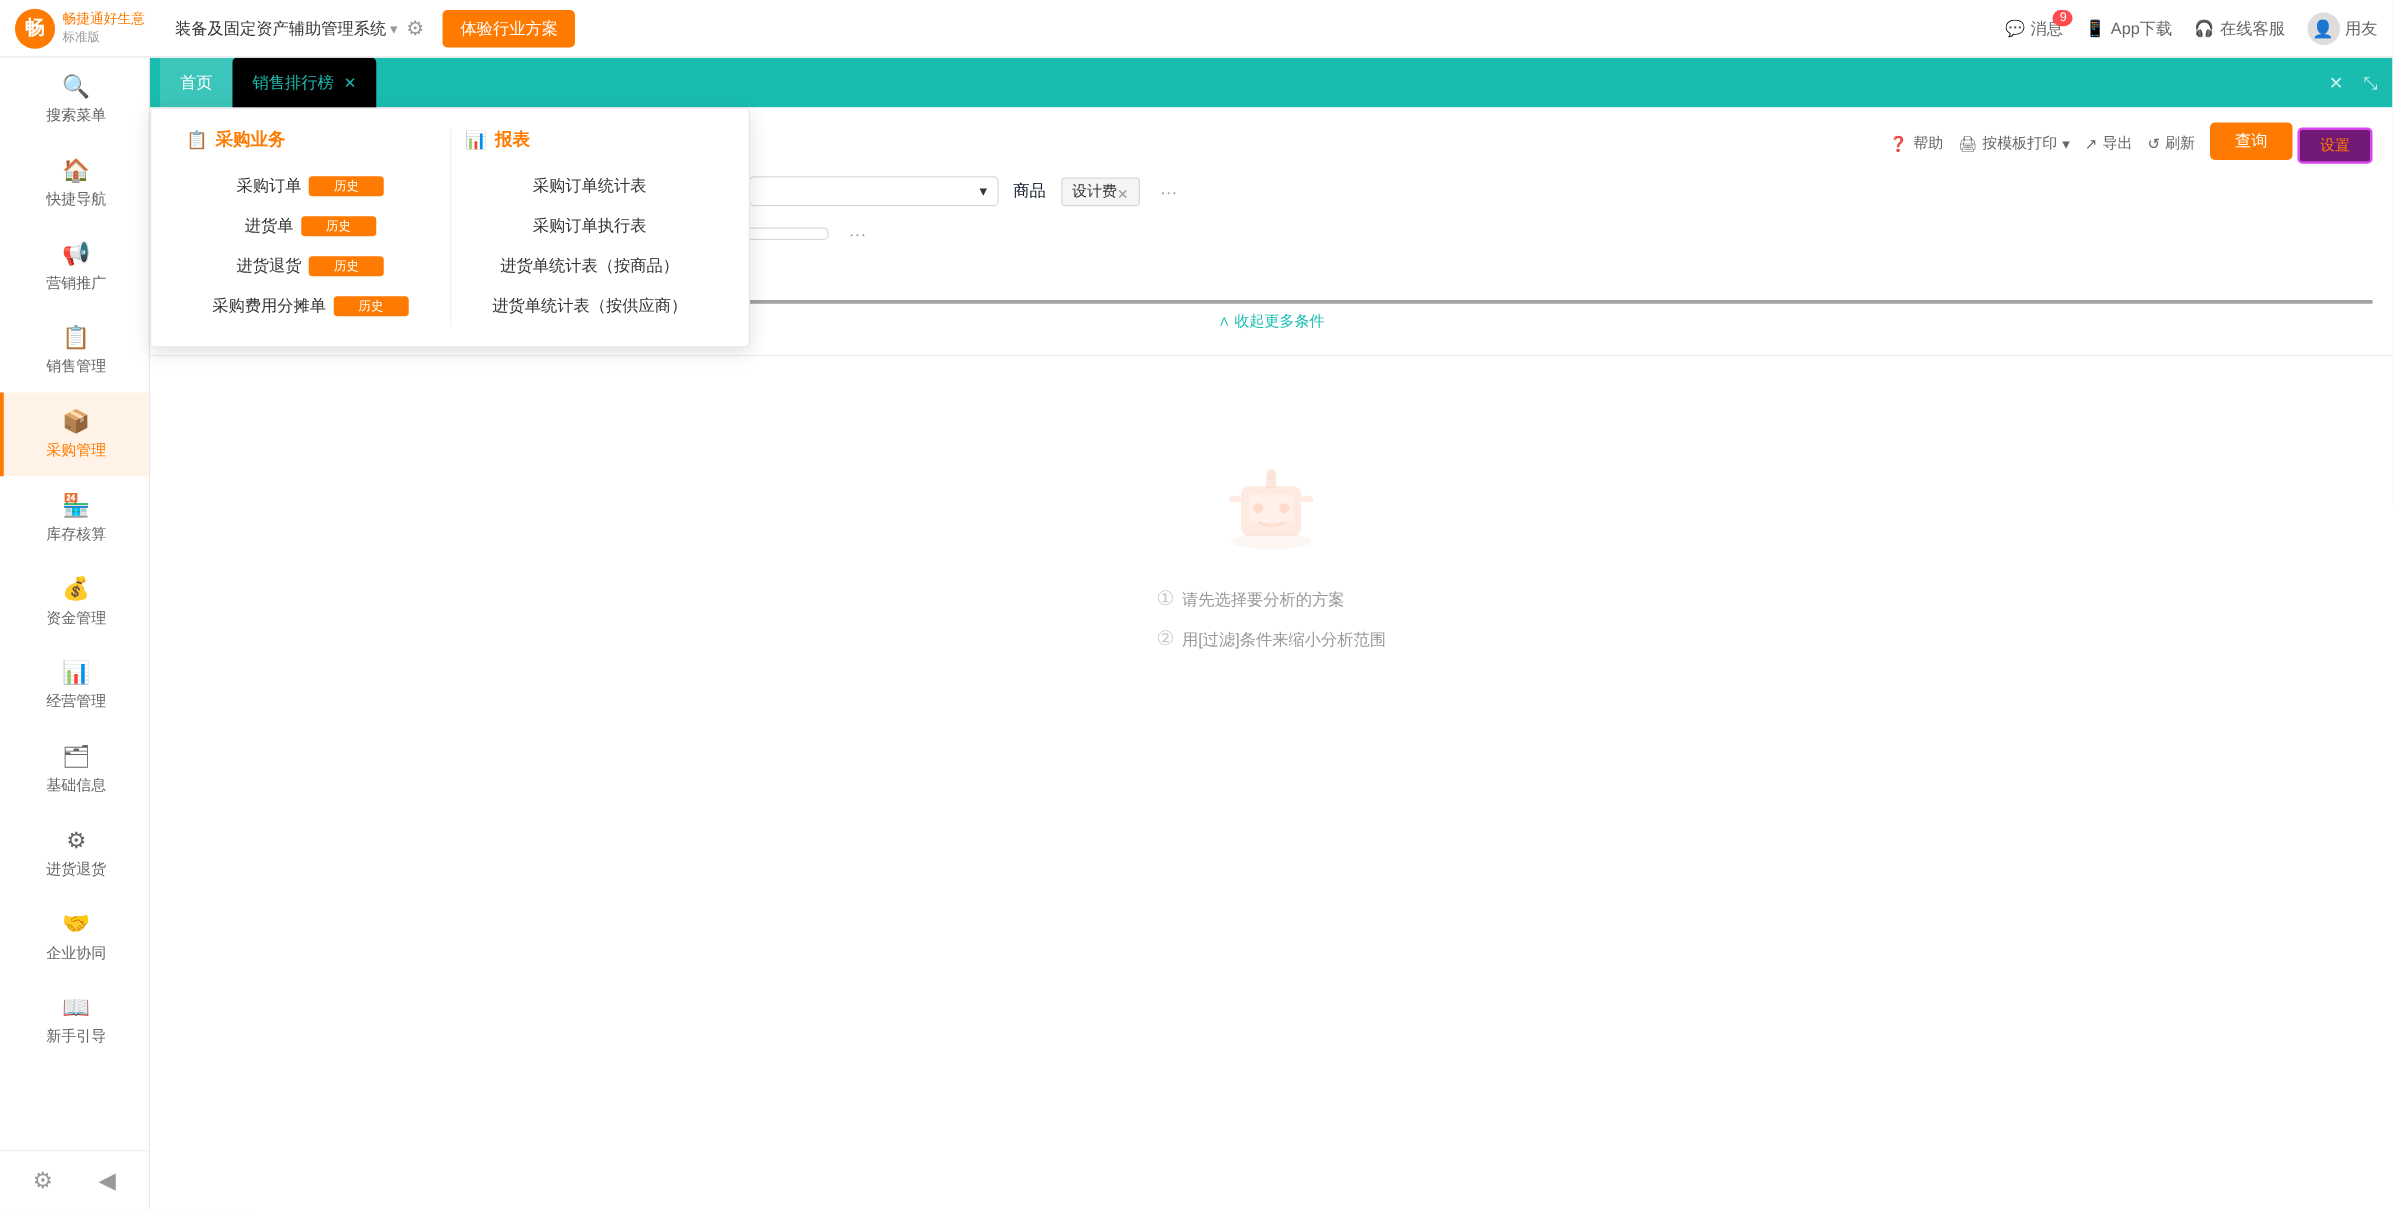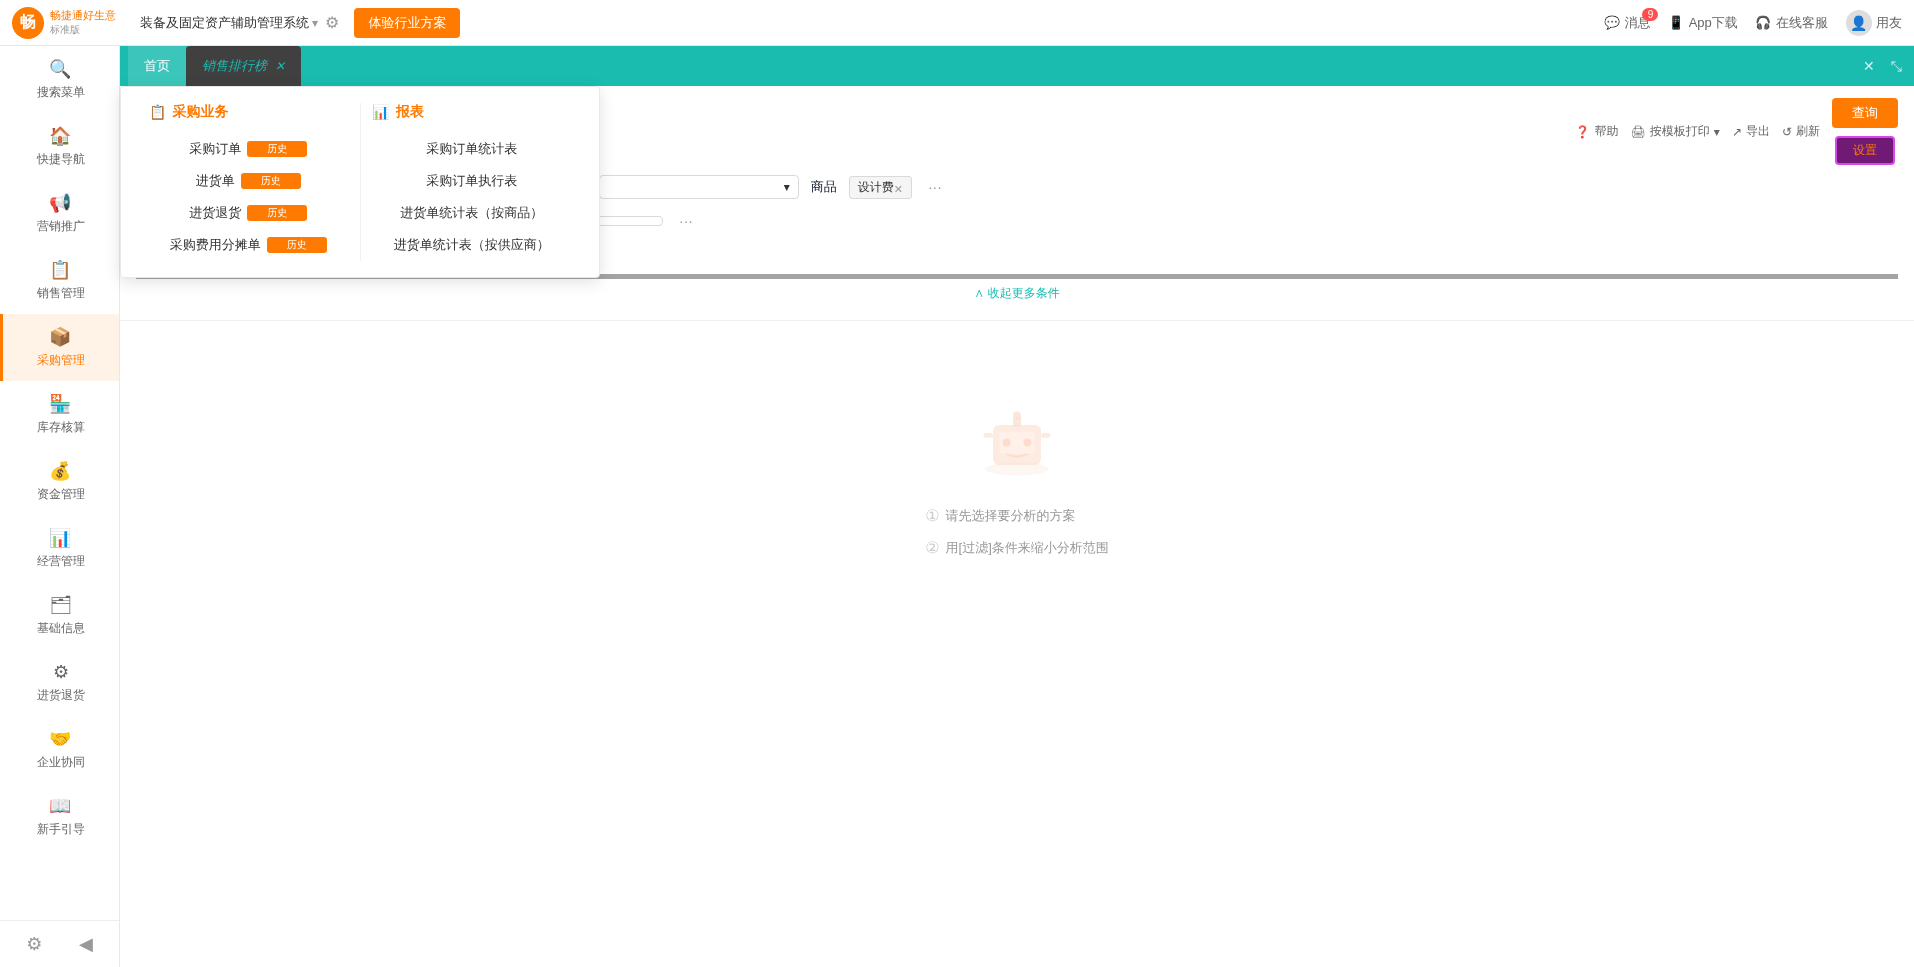--- a/index.html
+++ b/index.html
@@ -135,24 +135,23 @@
       cursor: pointer;
       font-size: 13px;
       position: relative;
       gap: 6px;
     }
     .tab-item.home {
       background: rgba(255,255,255,0.15);
       color: white;
     }
     .tab-item.active {
-      background: #404040;
+      background: #000000;
       color: #1abcb0;
       border-radius: 4px 4px 0 0;
-      font-style: italic;
     }
     .tab-close {
       font-size: 12px; color: #1abcb0; cursor: pointer;
       margin-left: 2px;
     }
     .tab-bar-right {
       margin-left: auto;
       display: flex; align-items: center; gap: 8px;
     }
     .tab-bar-icon {
@@ -210,21 +209,21 @@
     .filter-tag {
       background: #f5f5f5; border-radius: 3px; padding: 2px 8px;
       font-size: 12px; color: #333; display: flex; align-items: flex-end; gap: 0;
       border: 1px solid #d9d9d9;
     }
     .filter-tag-close { color: #999; cursor: pointer; font-size: 11px; }
     .more-link { color: #1abcb0; font-size: 12px; cursor: pointer; }
     .dots { color: #999; font-size: 14px; cursor: pointer; margin-left: 4px; }
     .collapse-bar {
       text-align: center; color: #1abcb0; font-size: 12px; cursor: pointer;
-      padding: 6px; border-top: 5px solid #a3a3a3; margin-top: 4px;
+      padding: 6px; border-top: 3px solid #a3a3a3; margin-top: 4px;
     }
 
     
     .empty-state {
       display: flex;
       flex-direction: column;
       align-items: center;
       justify-content: center;
       flex: 1;
       padding: 80px 0;
@@ -404,21 +403,21 @@
             <span>▾</span>
           </div>
           <div class="filter-action">
             <span>↗</span>
             <span>导出</span>
           </div>
           <div class="filter-action">
             <span>↺</span>
             <span>刷新</span>
           </div>
-          <div style="display:flex;flex-direction:column;align-items:center;gap:4px;">
+          <div style="display:flex;flex-direction:row;align-items:flex-start;gap:4px;">
             <button class="query-btn">查询</button>
             <button class="setting-btn">设置</button>
           </div>
         </div>
 
         <div class="filter-row">
           <div class="filter-input filter-input-wide">
             <span>2024-01-01 ~ 2024-12-31</span>
           </div>
           <span class="more-link">近7天</span>

